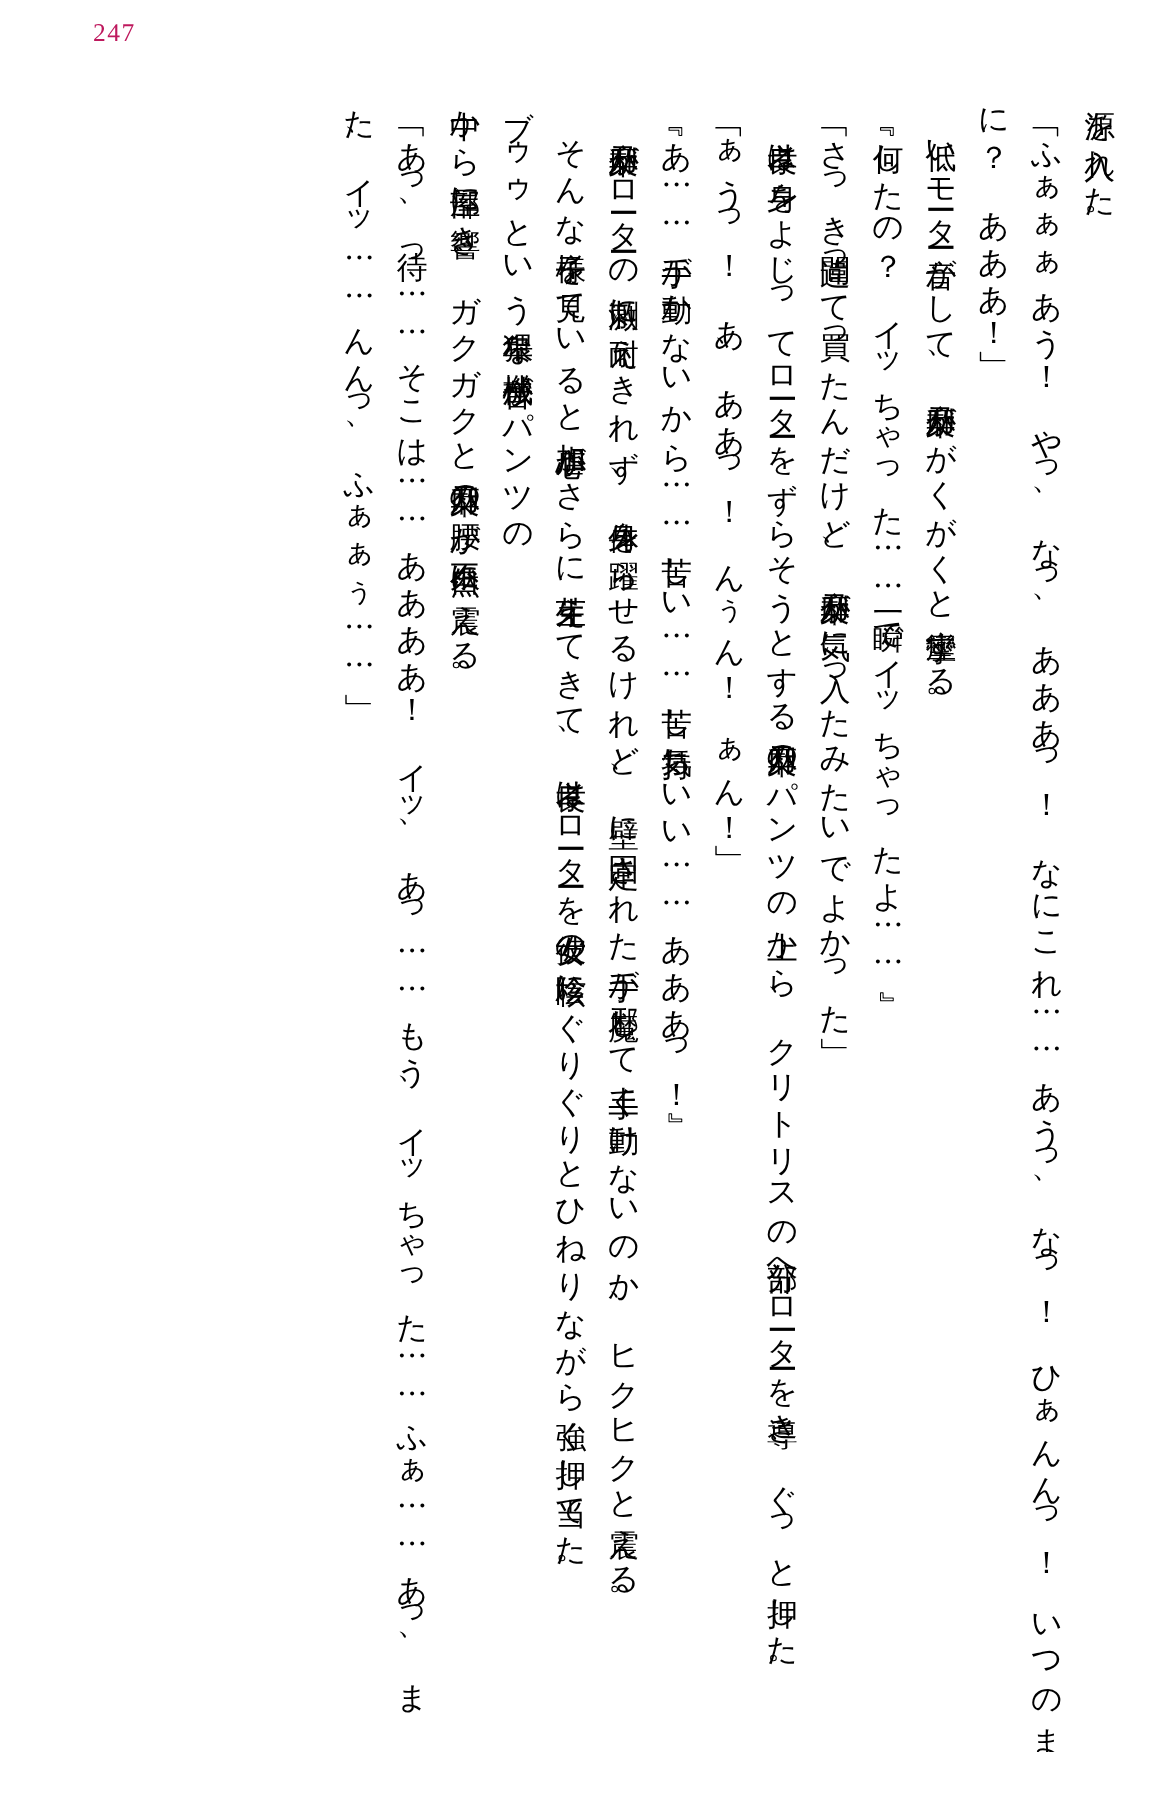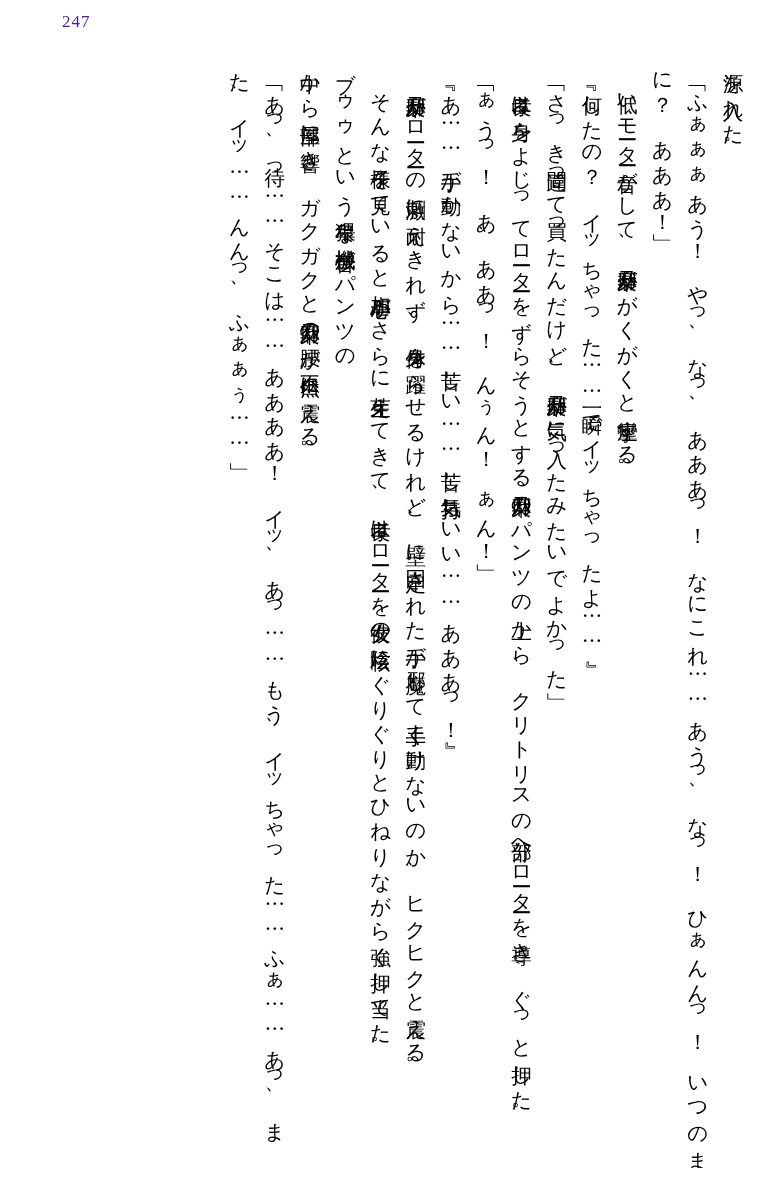--- a/index.html
+++ b/index.html
@@ -21,21 +21,21 @@
     background: #ffffff;
     box-sizing: border-box;
   }
   #page-number {
     position: absolute;
     top: 12px;
     left: 62px;
     font-family: "Liberation Serif", serif;
     font-size: 17px;
     letter-spacing: 1px;
-    color: #4c1d95;
+    color: #be185d;
   }
   
   #vtext {
     position: absolute;
     top: 58px;
     left: 24px;
     right: 22px;
     height: 1110px;
     writing-mode: vertical-rl;
     -webkit-writing-mode: vertical-rl;

